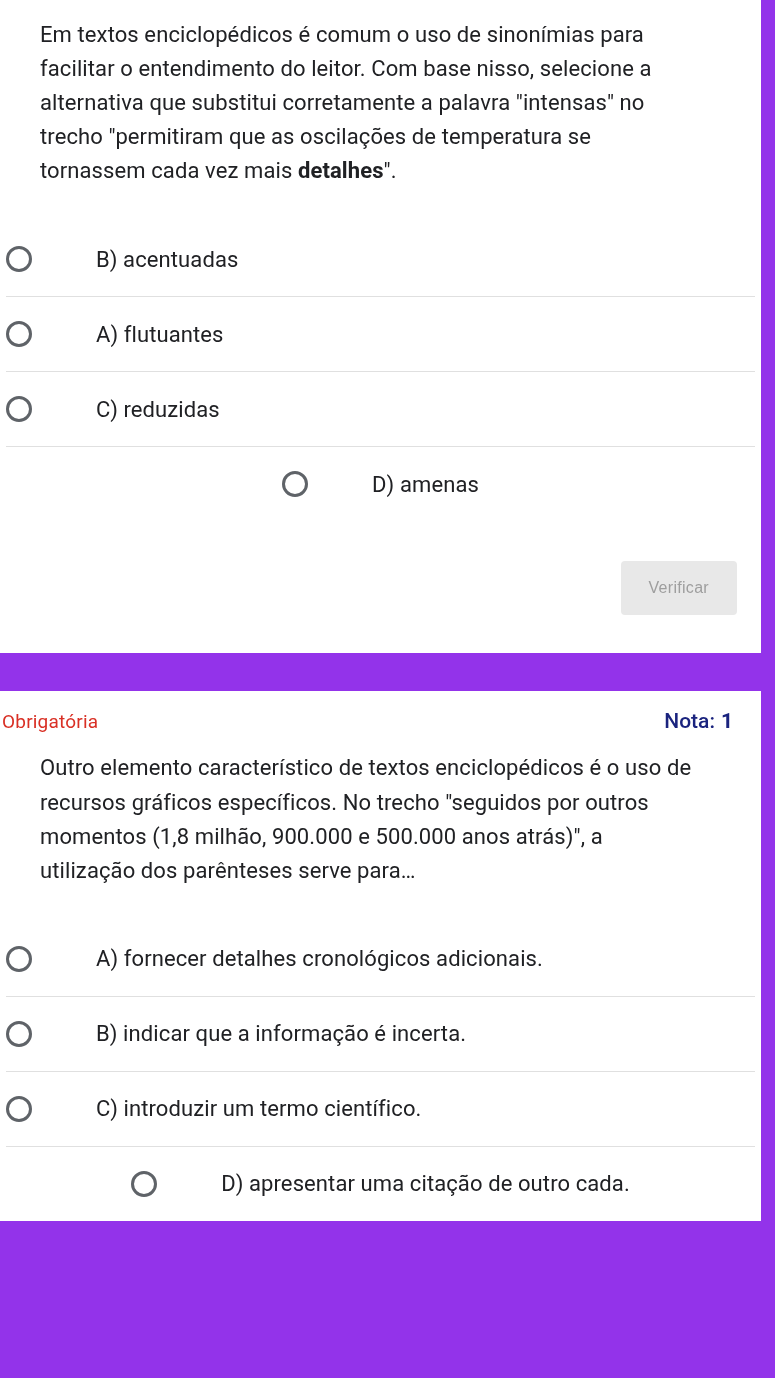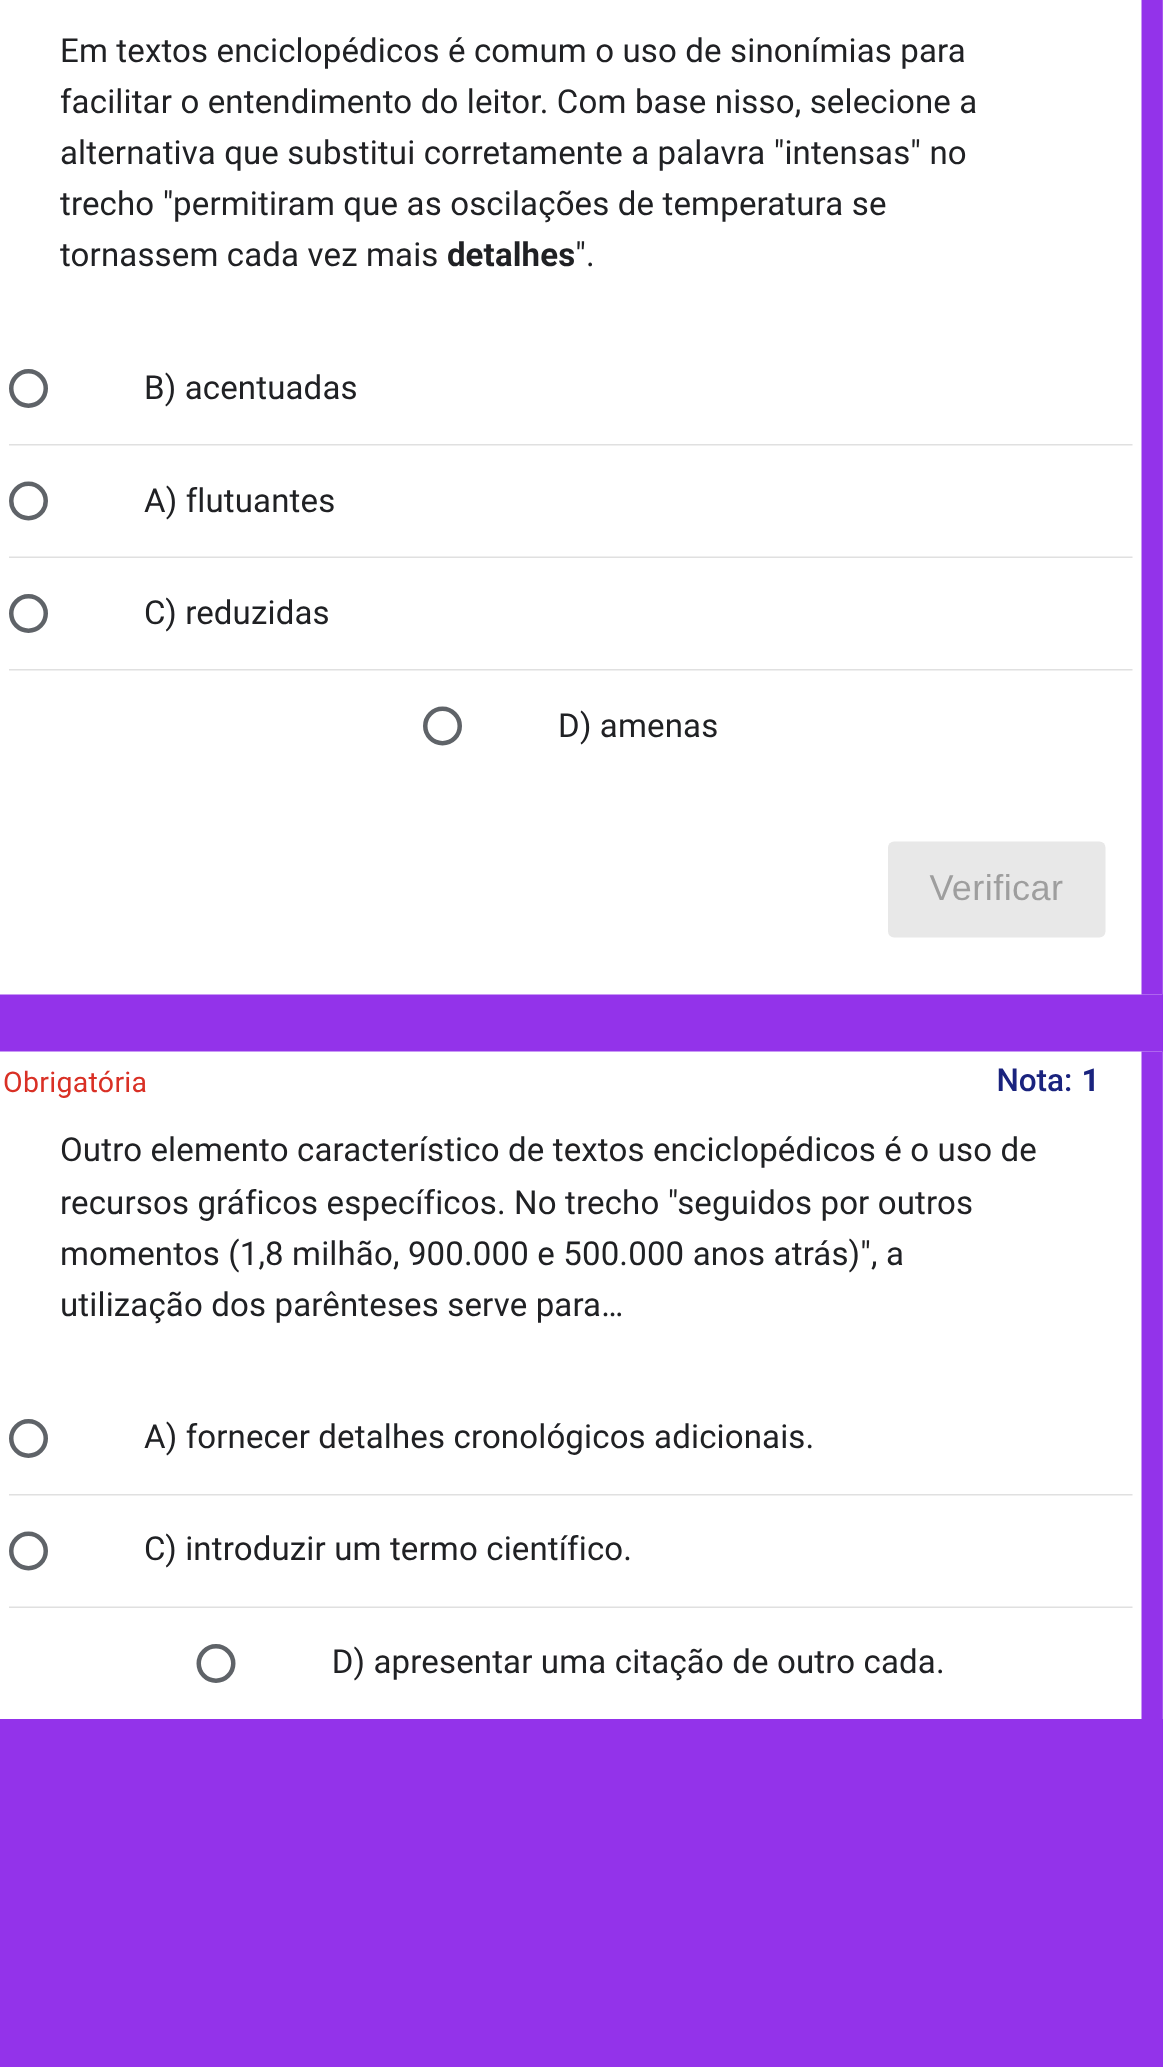--- a/index.html
+++ b/index.html
@@ -11,21 +11,21 @@
   }
   .card {
     background: #fff;
     border-right: 14px solid #9333ea;
   }
   .card1 {
     padding: 0 0 20px 0;
   }
   .card2 {
     margin-top: 38px;
-    padding: 8px 0 0 0;
+    padding: 18px 0 0 0;
   }
   .question {
     font-size: 22px;
     line-height: 1.55;
     color: #202124;
     padding: 18px 60px 20px 40px;
     letter-spacing: 0.1px;
   }
   .question strong { font-weight: 700; }
   .options {
@@ -54,21 +54,21 @@
     letter-spacing: 0.1px;
   }
   .footer {
     display: flex;
     justify-content: flex-end;
     padding: 40px 24px 18px 24px;
   }
   .verify-btn {
     background: #e8e8e8;
     color: #9e9e9e;
-    font-size: 24px;
+    font-size: 16px;
     font-weight: 500;
     padding: 18px 28px;
     border: none;
     border-radius: 4px;
     letter-spacing: 0.3px;
   }
   .meta-row {
     display: flex;
     justify-content: space-between;
     align-items: center;
@@ -127,20 +127,24 @@
     </span>
   </div>
   <div class="question">Outro elemento característico de textos enciclopédicos é o uso de recursos gráficos específicos. No trecho "seguidos por outros momentos (1,8 milhão, 900.000 e 500.000 anos atrás)", a utilização dos parênteses serve para…</div>
   <div class="options">
     <div class="option">
       <span class="radio"></span>
       <span class="option-text">A) fornecer detalhes cronológicos adicionais.</span>
     </div>
     <div class="option">
       <span class="radio"></span>
+      <span class="option-text">B) indicar que a informação é incerta.</span>
+    </div>
+    <div class="option">
+      <span class="radio"></span>
       <span class="option-text">C) introduzir um termo científico.</span>
     </div>
     <div class="option">
       <span class="radio"></span>
       <span class="option-text">D) apresentar uma citação de outro cada.</span>
     </div>
   </div>
 </div>
 
 </body></html>

